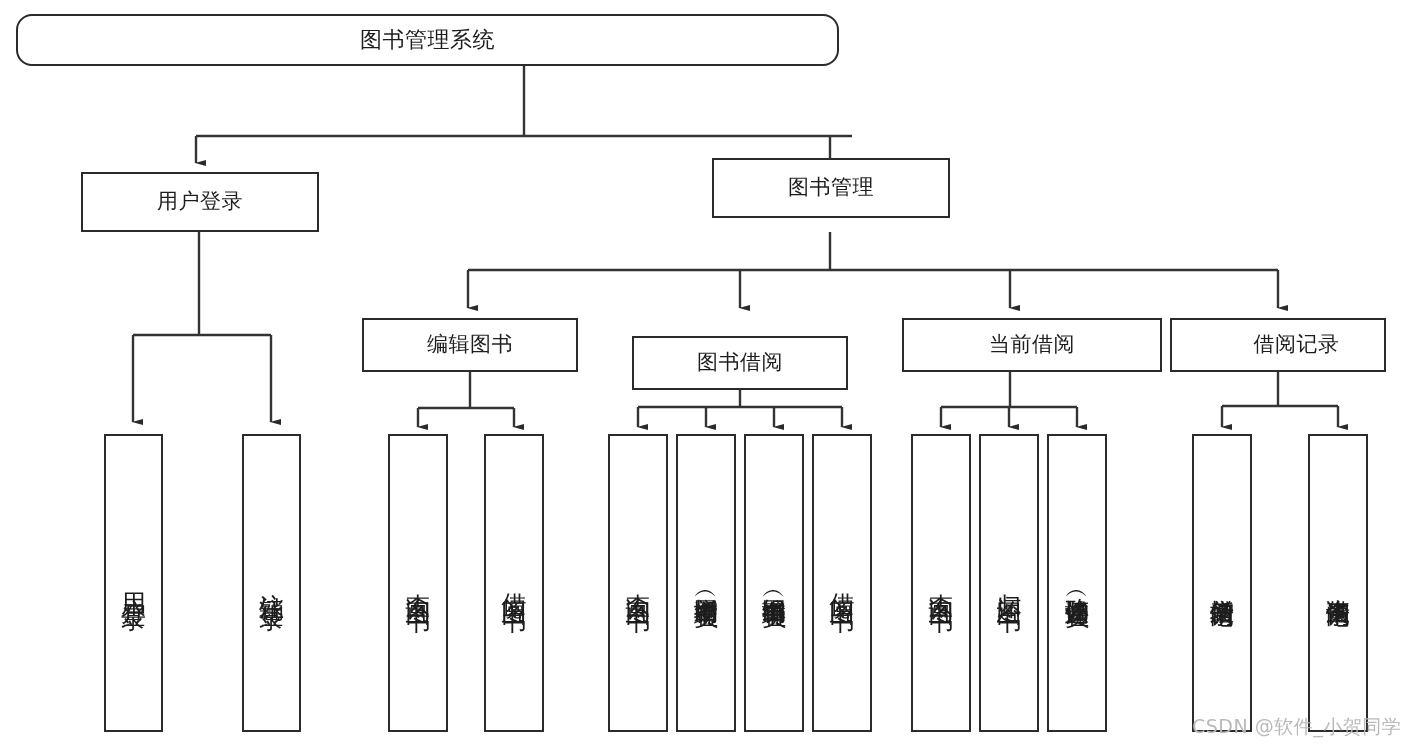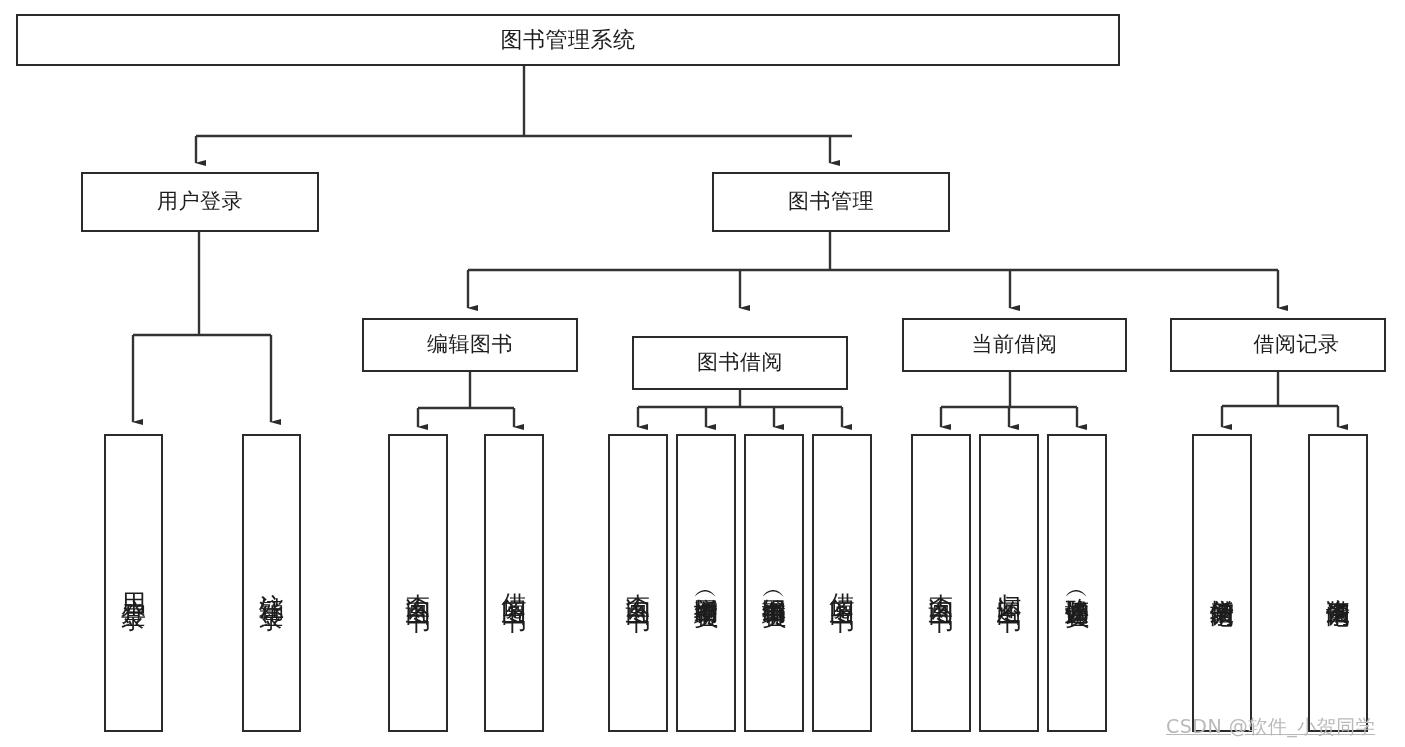--- a/index.html
+++ b/index.html
@@ -112,41 +112,41 @@
       <path d="M 1009 407 L 1009 427" marker-end="url(#arrow)"></path>
       <path d="M 1077 407 L 1077 427" marker-end="url(#arrow)"></path>
 
       <path d="M 1278 372 L 1278 406"></path>
       <path d="M 1222 406 L 1338 406"></path>
       <path d="M 1222 406 L 1222 427" marker-end="url(#arrow)"></path>
       <path d="M 1338 406 L 1338 427" marker-end="url(#arrow)"></path>
     </g>
   </svg>
 
-  <div class="node h-node root" style="left:16px;top:14px;width:1104px;height:52px;">
+  <div class="node h-node root" style="left:16px;top:14px;width:823px;height:52px;border-radius:16px;">
     <span class="lbl">图书管理系统</span>
   </div>
 
   <div class="node h-node" style="left:81px;top:172px;width:238px;height:60px;">
     <span class="lbl">用户登录</span>
   </div>
 
-  <div class="node h-node" style="left:712px;top:172px;width:238px;height:60px;">
+  <div class="node h-node" style="left:712px;top:158px;width:238px;height:60px;">
     <span class="lbl">图书管理</span>
   </div>
 
   <div class="node h-node" style="left:362px;top:318px;width:216px;height:54px;">
     <span class="lbl">编辑图书</span>
   </div>
 
   <div class="node h-node" style="left:632px;top:336px;width:216px;height:54px;">
     <span class="lbl">图书借阅</span>
   </div>
 
-  <div class="node h-node" style="left:902px;top:318px;width:225px;height:54px;text-align:center;">
+  <div class="node h-node" style="left:902px;top:318px;width:260px;height:54px;text-align:center;">
     <span class="lbl">当前借阅</span>
   </div>
 
   <div class="node h-node" style="left:1170px;top:318px;width:216px;height:54px;padding-left:37px;">
     <span class="lbl">借阅记录</span>
   </div>
 
   <div class="node v-node" style="left:104px;top:434px;width:59px;height:298px;">
     <span class="lbl">用户登录</span>
   </div>
@@ -192,15 +192,15 @@
   </div>
 
   <div class="node v-node tight" style="left:1192px;top:434px;width:60px;height:298px;">
     <span class="lbl">新增借阅记录</span>
   </div>
 
   <div class="node v-node tight" style="left:1308px;top:434px;width:60px;height:298px;">
     <span class="lbl">查询借阅记录</span>
   </div>
 
-  <div class="watermark" style="left:1166px;top:714px;text-decoration:underline;">CSDN @软件_小贺同学</div>
+  <div class="watermark" style="left:1192px;top:714px;">CSDN @软件_小贺同学</div>
 
 </div>
 
 </body></html>

